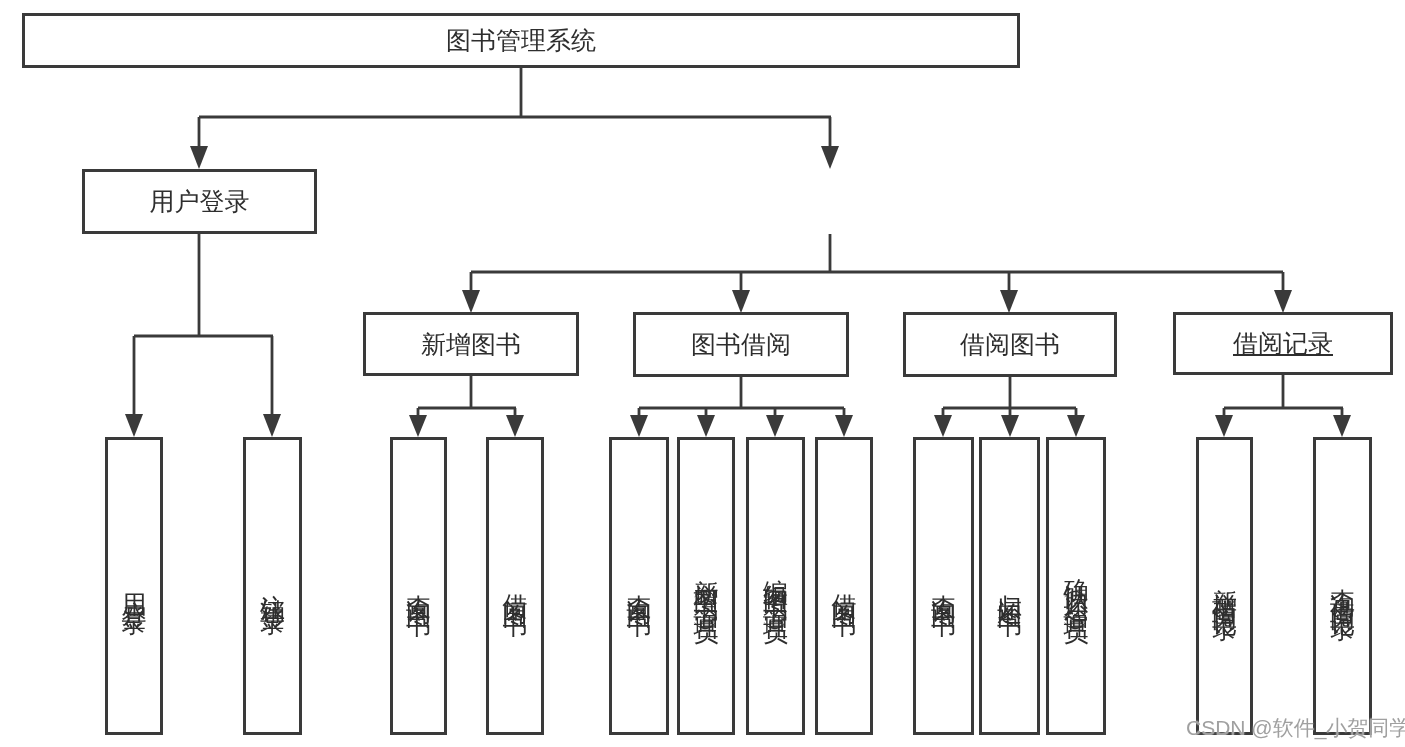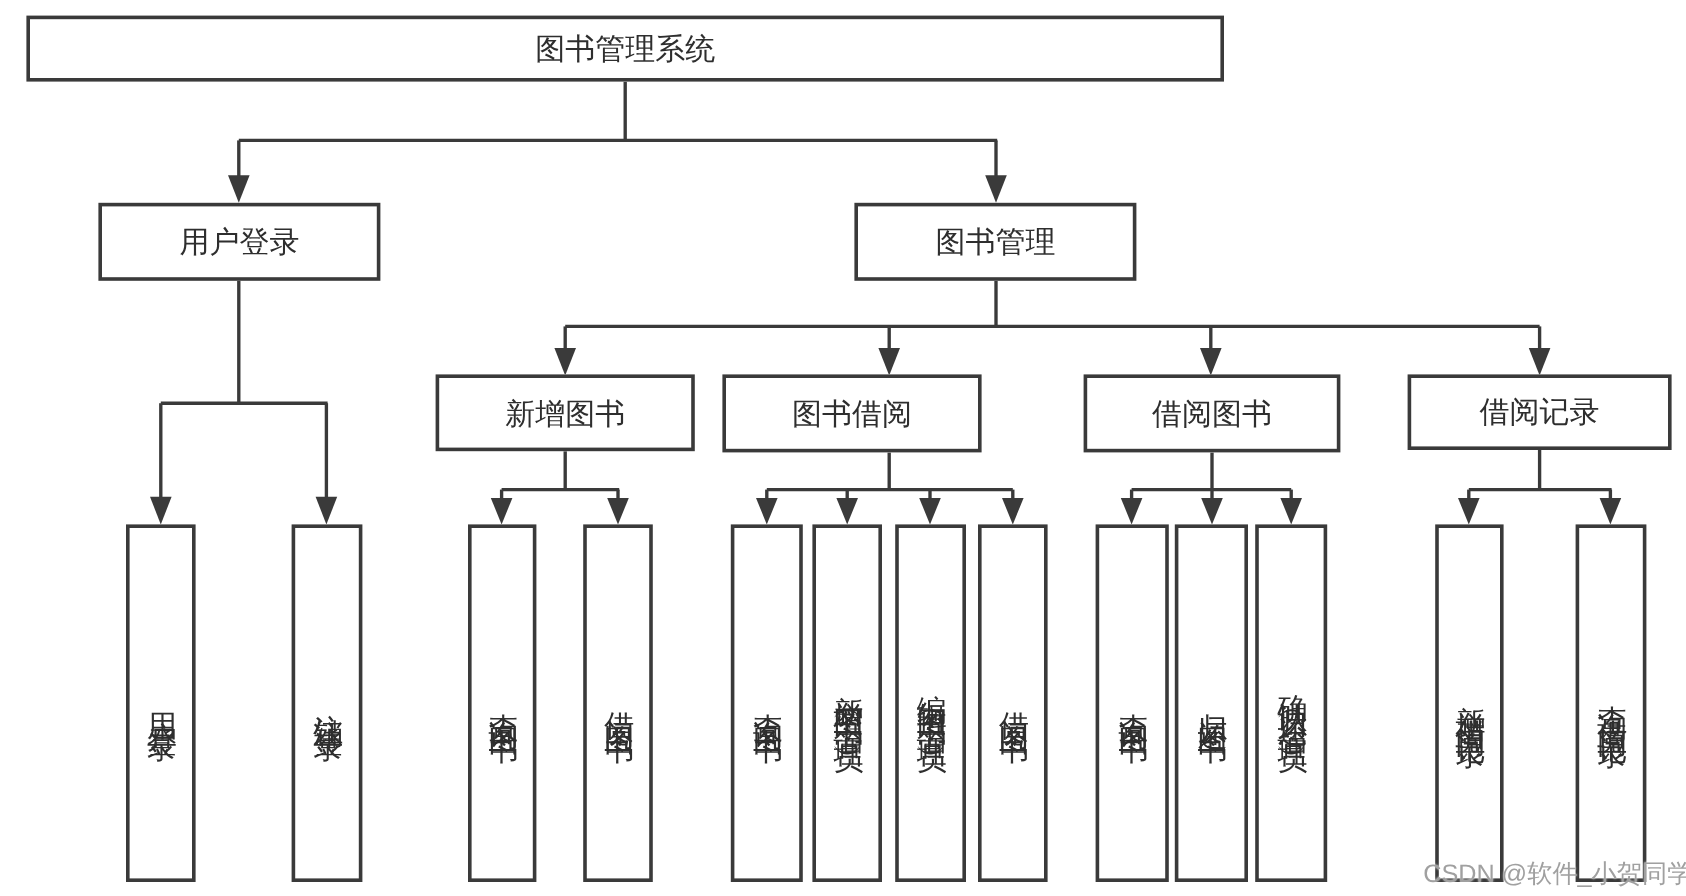--- a/index.html
+++ b/index.html
@@ -156,34 +156,31 @@
     </g>
   </svg>
 
   <div class="node" style="left:22px;top:13px;width:998px;height:55px;">
     <span class="lbl">图书管理系统</span>
   </div>
 
   <div class="node" style="left:82px;top:169px;width:235px;height:65px;">
     <span class="lbl">用户登录</span>
   </div>
-  <div class="node" style="left:712px;top:169px;width:235px;height:65px;">
-    <span class="lbl">图书管理</span>
-  </div>
 
   <div class="node" style="left:363px;top:312px;width:216px;height:64px;">
     <span class="lbl">新增图书</span>
   </div>
-  <div class="node" style="left:602px;top:312px;width:216px;height:65px;text-align:center;">
+  <div class="node" style="left:633px;top:312px;width:216px;height:65px;text-align:center;">
     <span class="lbl">图书借阅</span>
   </div>
   <div class="node" style="left:903px;top:312px;width:214px;height:65px;">
     <span class="lbl">借阅图书</span>
   </div>
-  <div class="node" style="left:1173px;top:312px;width:220px;height:63px;">
+  <div class="node" style="left:1173px;top:312px;width:220px;height:63px;text-decoration:underline;">
     <span class="lbl">借阅记录</span>
   </div>
 
   <div class="leaf" style="left:105px;width:58px;">
     <span class="vlbl">用户登录</span>
   </div>
   <div class="leaf" style="left:243px;width:59px;">
     <span class="vlbl">注销登录</span>
   </div>
   <div class="leaf" style="left:390px;width:57px;">

